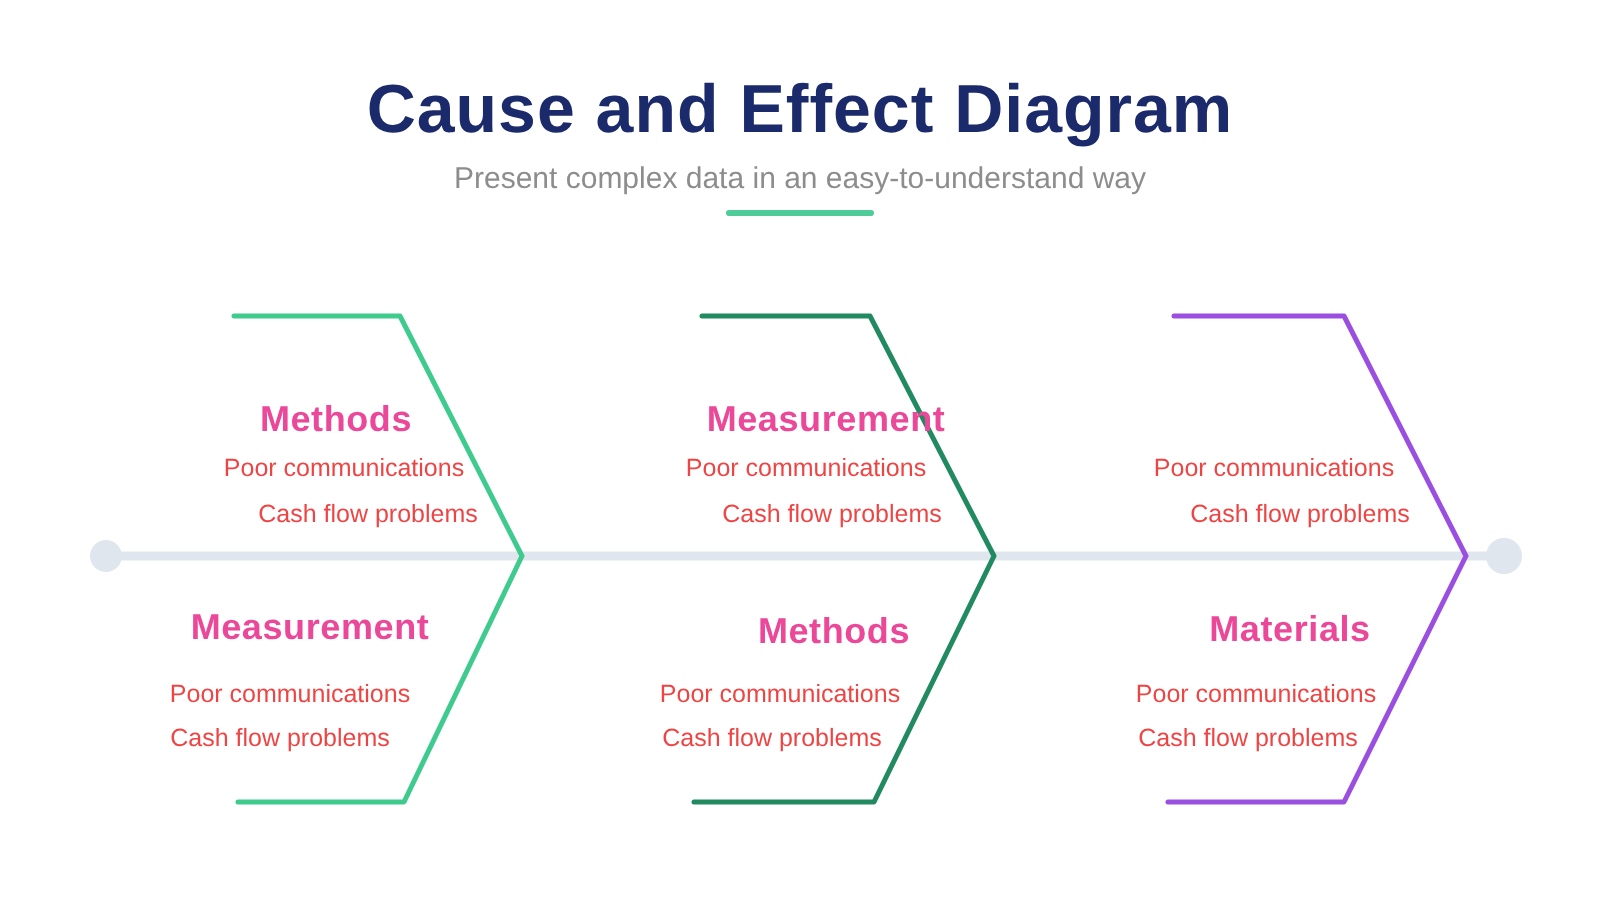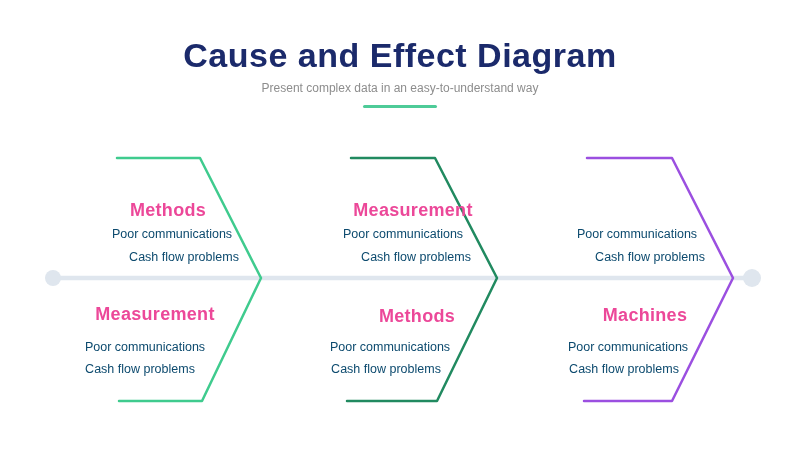--- a/index.html
+++ b/index.html
@@ -21,21 +21,21 @@
     font-weight: bold;
     letter-spacing: 0.5px;
     color: #1b2a6b;
   }
   .subtitle {
     position: absolute;
     top: 81px;
     left: 0;
     width: 800px;
     text-align: center;
-    font-size: 12px;
+    font-size: 15px;
     color: #8d8d8d;
   }
   .underline {
     position: absolute;
     top: 105px;
     left: 363px;
     width: 74px;
     height: 3px;
     border-radius: 2px;
     background: #4ecb98;
@@ -47,21 +47,21 @@
     white-space: nowrap;
   }
   .cat {
     font-size: 18px;
     font-weight: bold;
     color: #ec4899;
     letter-spacing: 0.3px;
   }
   .itm {
     font-size: 12.5px;
-    color: #0c4a6e;
+    color: #ef4444;
   }
 </style>
 </head>
 <body>
 
 <div class="stage">
 
   <div class="title">Cause and Effect Diagram</div>
   <div class="subtitle">Present complex data in an easy-to-understand way</div>
   <div class="underline"></div>
@@ -89,17 +89,17 @@
   <div class="lbl itm" style="left:403px; top:234px;">Poor communications</div>
   <div class="lbl itm" style="left:416px; top:257px;">Cash flow problems</div>
 
   <div class="lbl cat" style="left:417px; top:316px;">Methods</div>
   <div class="lbl itm" style="left:390px; top:347px;">Poor communications</div>
   <div class="lbl itm" style="left:386px; top:369px;">Cash flow problems</div>
 
   <div class="lbl itm" style="left:637px; top:234px;">Poor communications</div>
   <div class="lbl itm" style="left:650px; top:257px;">Cash flow problems</div>
 
-  <div class="lbl cat" style="left:645px; top:315px;">Machines</div>
+  <div class="lbl cat" style="left:645px; top:315px;">Materials</div>
   <div class="lbl itm" style="left:628px; top:347px;">Poor communications</div>
   <div class="lbl itm" style="left:624px; top:369px;">Cash flow problems</div>
 
 </div>
 
 </body></html>

